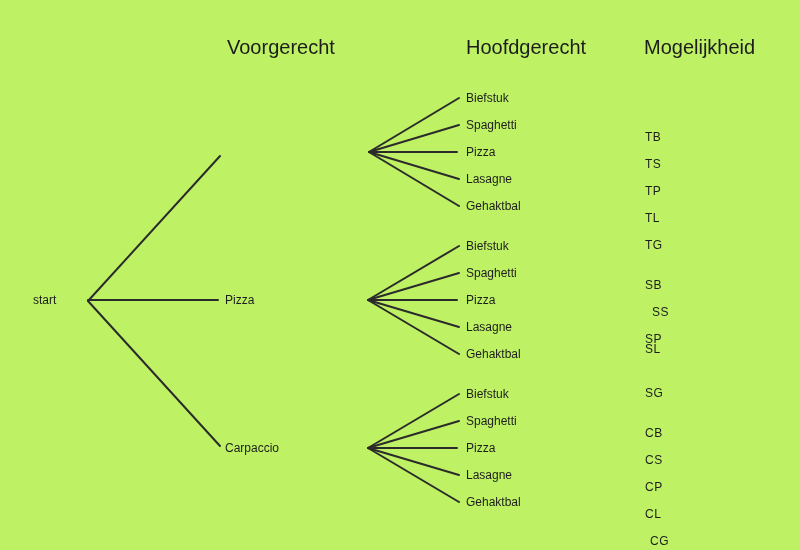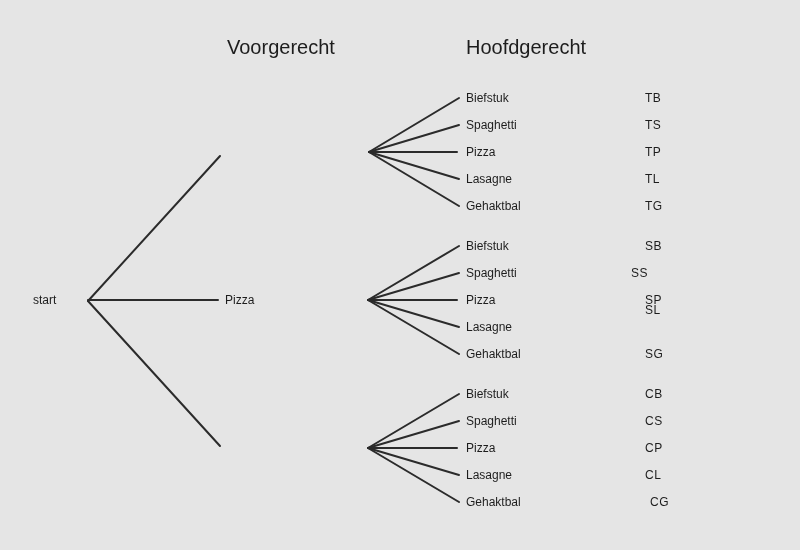--- a/index.html
+++ b/index.html
@@ -4,21 +4,21 @@
 <style>
   html, body {
     margin: 0;
     padding: 0;
     background: #ffffff;
   }
   .stage {
     position: relative;
     width: 800px;
     height: 550px;
-    background: #e5e5e5;
+    background: #bef264;
     font-family: "Liberation Sans", sans-serif;
     color: #1d1d1d;
     overflow: hidden;
     text-align: right;
   }
   .lines {
     position: absolute;
     left: 0;
     top: 0;
   }
@@ -35,20 +35,21 @@
   }
   .node {
     position: absolute;
     transform: translateY(-50%);
     font-size: 12px;
     line-height: 1;
     white-space: nowrap;
   }
   .code {
     letter-spacing: 0.5px;
+    margin-top: 39px;
   }
 </style>
 </head>
 <body>
 
 <div class="stage">
 
   <svg class="lines" width="800" height="550" viewBox="0 0 800 550" aria-hidden="true">
 
     <line x1="88" y1="301" x2="220" y2="156"></line>
@@ -69,43 +70,45 @@
 
     <line x1="368" y1="448" x2="459" y2="394"></line>
     <line x1="368" y1="448" x2="459" y2="421"></line>
     <line x1="368" y1="448" x2="457" y2="448"></line>
     <line x1="368" y1="448" x2="459" y2="475"></line>
     <line x1="368" y1="448" x2="459" y2="502"></line>
   </svg>
 
   <span class="hdr" style="left:227px">Voorgerecht</span>
   <span class="hdr" style="left:466px">Hoofdgerecht</span>
+  <span class="hdr" style="left:644px">Mogelijkheid</span>
 
   <span class="node" style="left:33px; top:300px">start</span>
 
   <span class="node" style="left:225px; top:300px">Pizza</span>
+  <span class="node" style="left:225px; top:448px">Carpaccio</span>
 
   <span class="node" style="left:466px; top:98px">Biefstuk</span>
   <span class="node" style="left:466px; top:125px">Spaghetti</span>
   <span class="node" style="left:466px; top:152px">Pizza</span>
   <span class="node" style="left:466px; top:179px">Lasagne</span>
   <span class="node" style="left:466px; top:206px">Gehaktbal</span>
   <span class="node code" style="left:645px; top:98px">TB</span>
   <span class="node code" style="left:645px; top:125px">TS</span>
   <span class="node code" style="left:645px; top:152px">TP</span>
   <span class="node code" style="left:645px; top:179px">TL</span>
   <span class="node code" style="left:645px; top:206px">TG</span>
 
   <span class="node" style="left:466px; top:246px">Biefstuk</span>
   <span class="node" style="left:466px; top:273px">Spaghetti</span>
   <span class="node" style="left:466px; top:300px">Pizza</span>
   <span class="node" style="left:466px; top:327px">Lasagne</span>
   <span class="node" style="left:466px; top:354px">Gehaktbal</span>
   <span class="node code" style="left:645px; top:246px">SB</span>
-  <span class="node code" style="left:631px; top:273px">SS</span>
+  <span class="node code" style="left:652px; top:273px">SS</span>
   <span class="node code" style="left:645px; top:300px">SP</span>
   <span class="node code" style="left:645px; top:310px">SL</span>
   <span class="node code" style="left:645px; top:354px">SG</span>
 
   <span class="node" style="left:466px; top:394px">Biefstuk</span>
   <span class="node" style="left:466px; top:421px">Spaghetti</span>
   <span class="node" style="left:466px; top:448px">Pizza</span>
   <span class="node" style="left:466px; top:475px">Lasagne</span>
   <span class="node" style="left:466px; top:502px">Gehaktbal</span>
   <span class="node code" style="left:645px; top:394px">CB</span>

